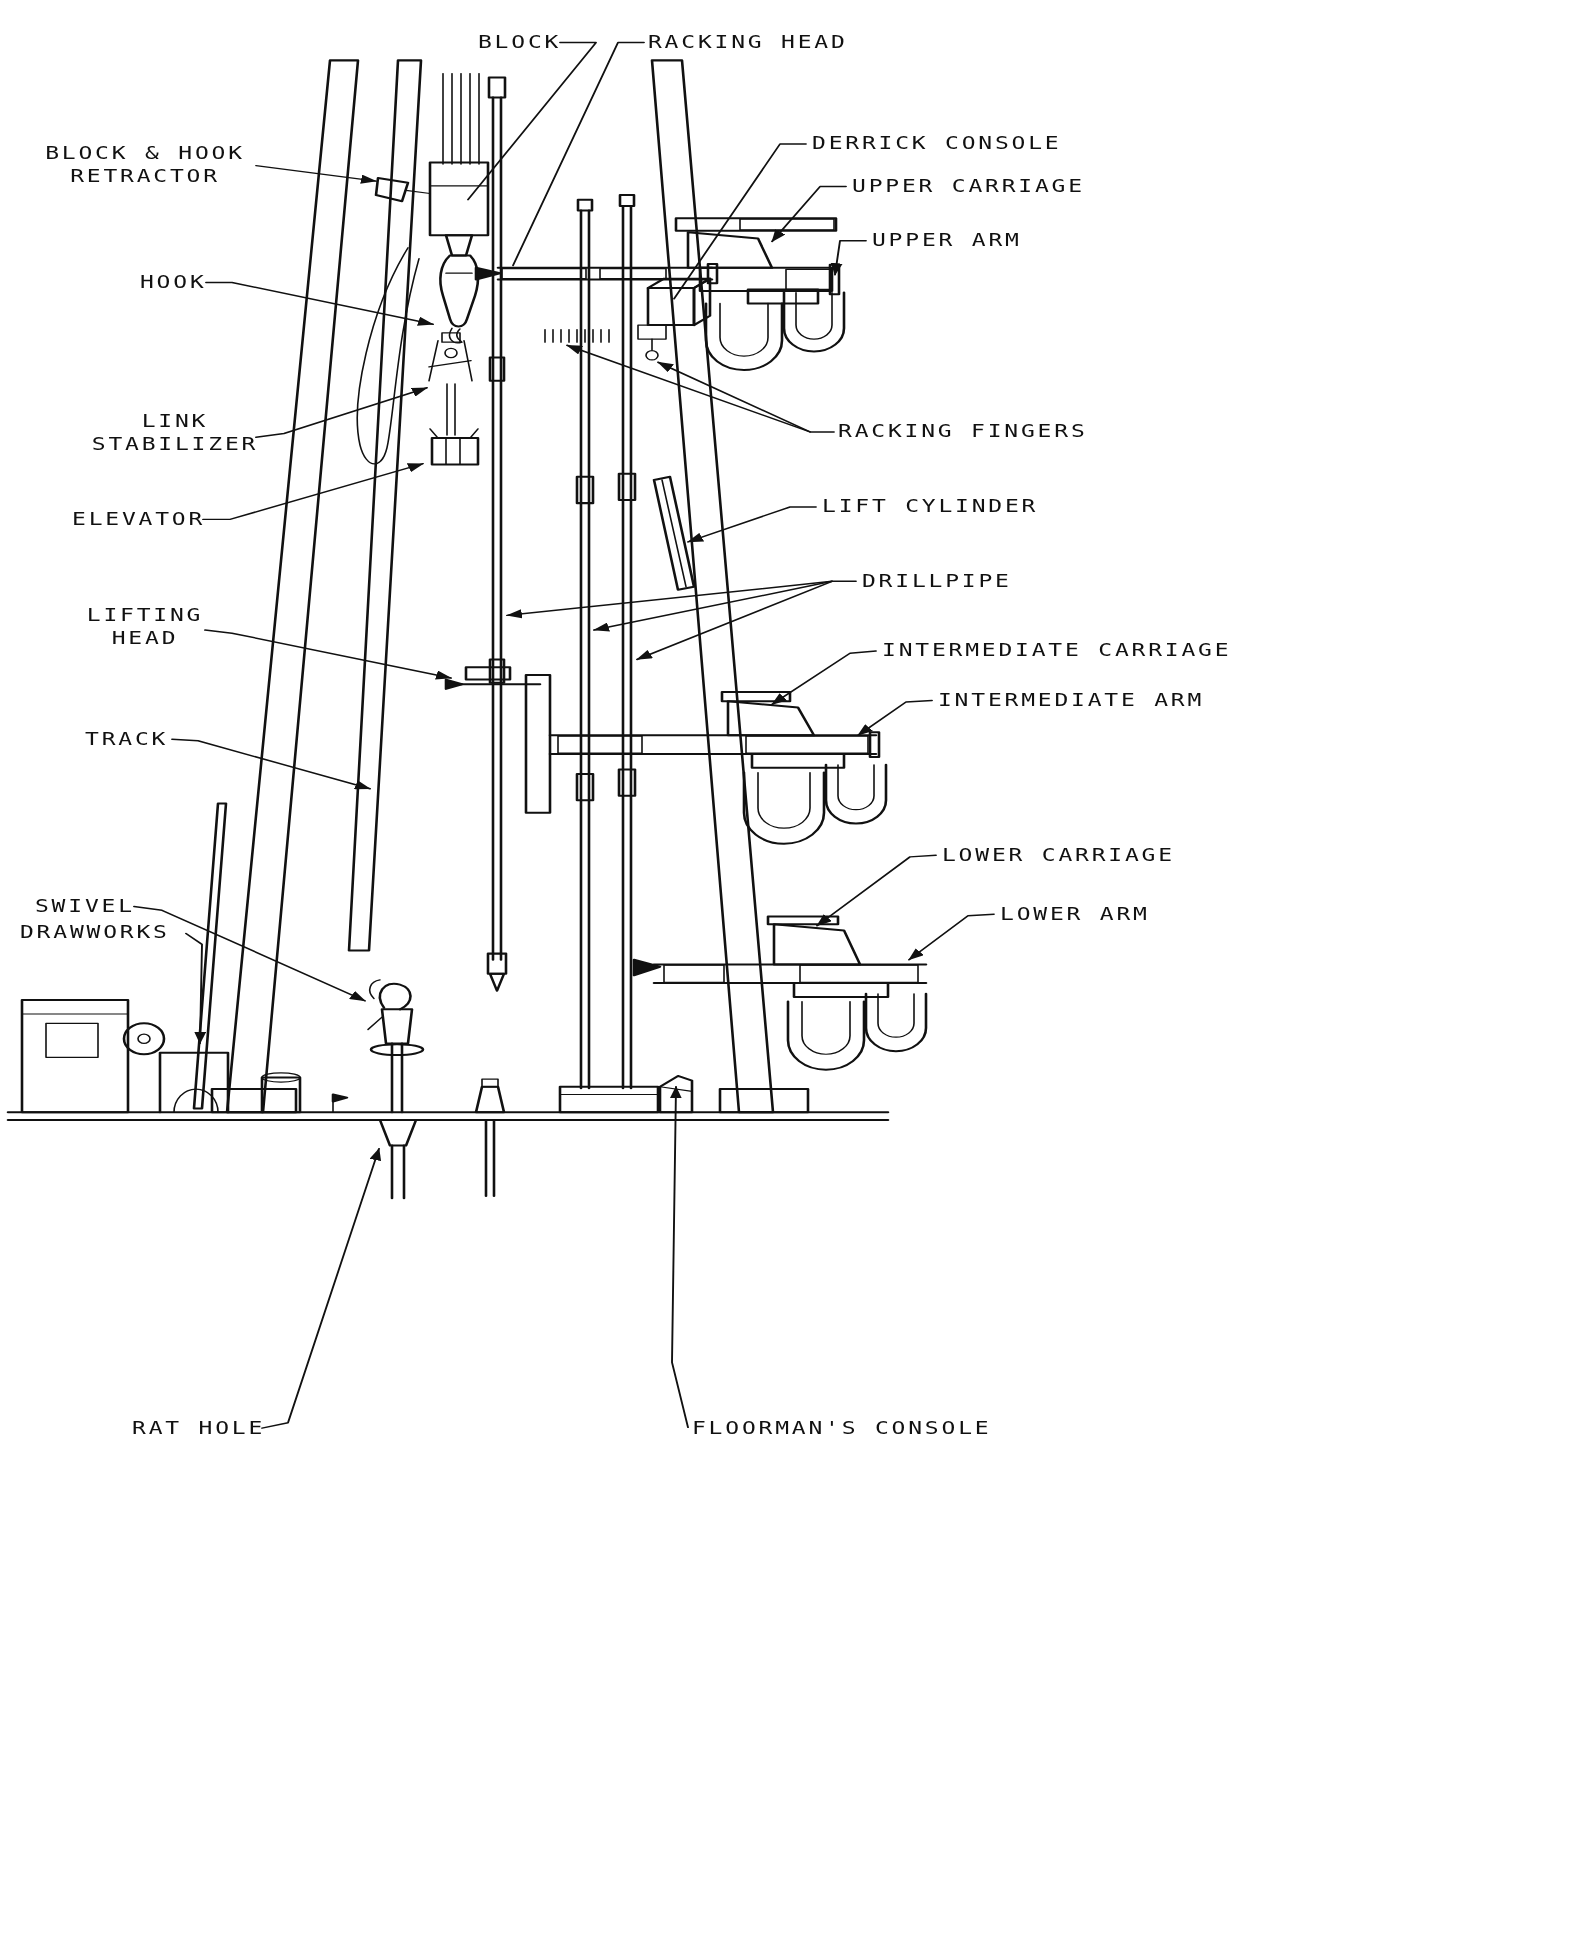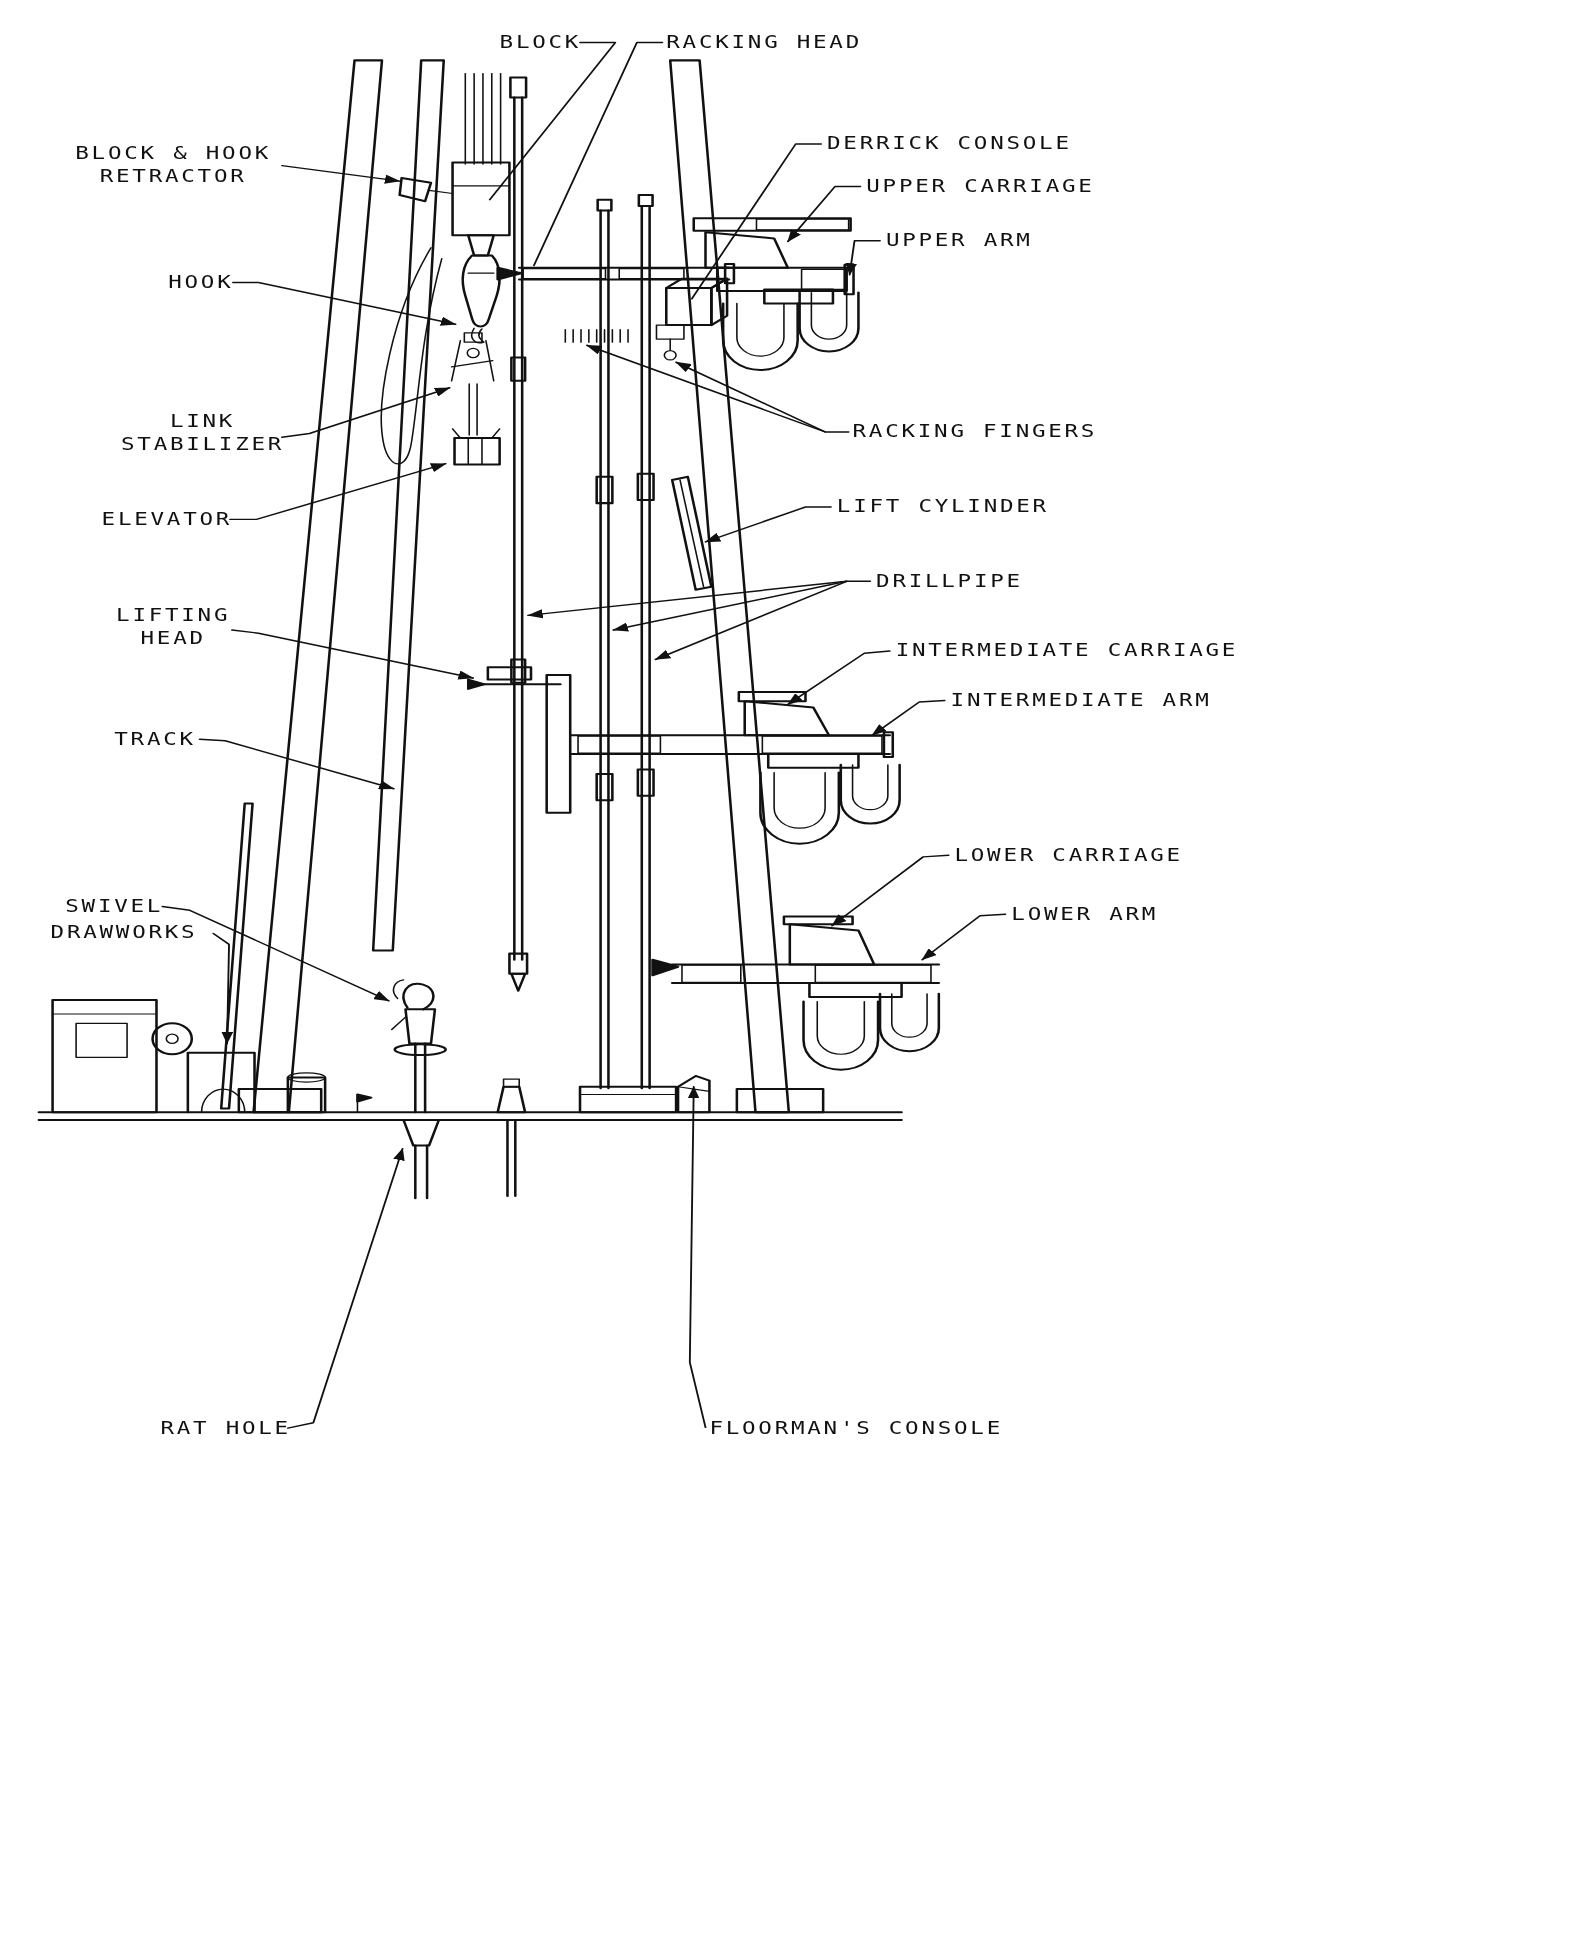--- a/index.html
+++ b/index.html
@@ -1,17 +1,17 @@
 <!DOCTYPE html>
 <html><head>
 <meta charset="utf-8">
 <style>
   * { box-sizing: border-box; }
   body { margin: 0; background: #ffffff; }
-  .page { width: 1580px; height: 1497px; background: #ffffff; position: relative; overflow: hidden; padding-left: 31px; }
+  .page { width: 1580px; height: 1497px; background: #ffffff; position: relative; overflow: hidden; }
   svg { display: block; width: 100%; height: 100%; }
 
   
   .s  { stroke: #111111; stroke-width: 2.6; fill: none; stroke-linejoin: round; stroke-linecap: round; }
   .t  { stroke: #111111; stroke-width: 1.6; fill: none; stroke-linejoin: round; stroke-linecap: round; }
   .ld { stroke: #111111; stroke-width: 1.9; fill: none; stroke-linejoin: round; stroke-linecap: round; }
 
   text {
     font-family: "DejaVu Sans Mono", "Liberation Mono", monospace;
     font-size: 23px;

